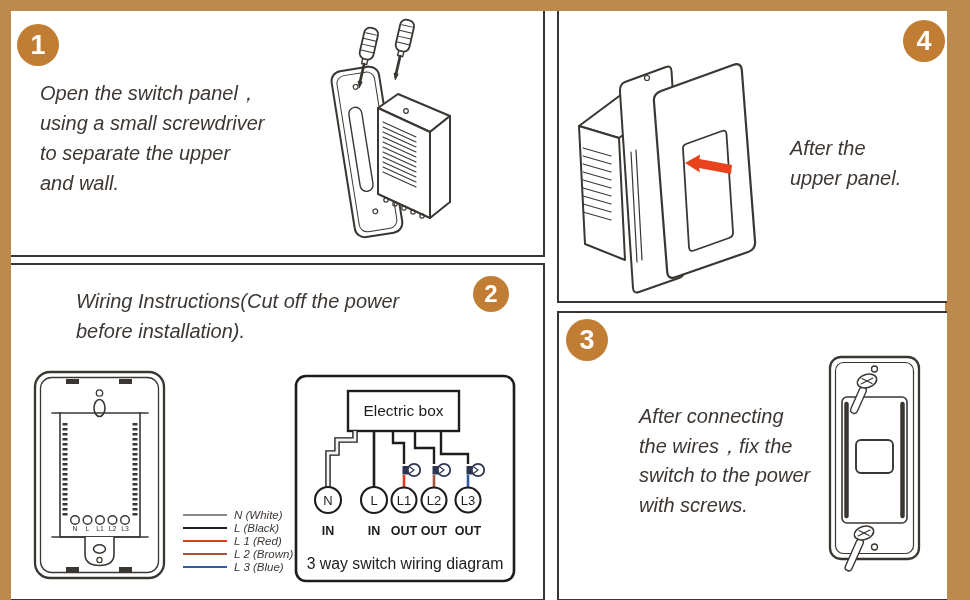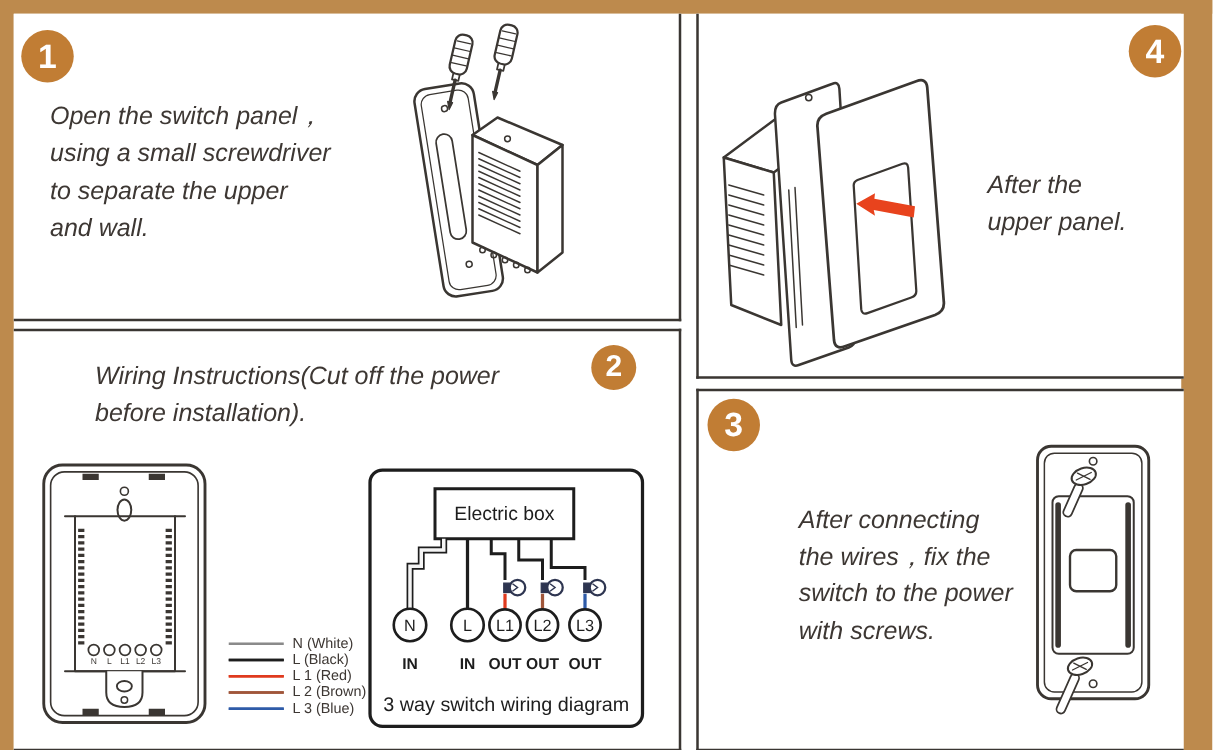--- a/index.html
+++ b/index.html
@@ -5,21 +5,21 @@
   html,body{margin:0;padding:0;}
   body{width:970px;height:600px;position:relative;background:#ffffff;
        font-family:"Liberation Sans", sans-serif;color:#3d3733;overflow:hidden;}
   .frame-strip{position:absolute;}
   .panel{position:absolute;background:#ffffff;border:0 solid #3a3632;}
   .badge{position:absolute;border-radius:50%;color:#ffffff;font-weight:bold;
          display:flex;align-items:center;justify-content:center;}
   .step-text{position:absolute;font-size:20px;line-height:30px;white-space:nowrap;}
   .step-text div{white-space:nowrap;font-style:italic;}
   .legend{position:absolute;font-size:11.5px;}
-  .legend-row{display:flex;align-items:center;height:12.8px;}
+  .legend-row{display:flex;align-items:center;height:12.8px;font-style:italic;}
   .legend-line{width:42px;margin-right:7px;border:1px solid;}
   svg{position:absolute;overflow:visible;}
   svg text{font-family:"Liberation Sans", sans-serif;}
 </style>
 </head>
 <body>
 
 <div class="frame-strip" style="left: 0px; top: 0px; width: 970px; height: 11px; background: rgb(189, 138, 77);"></div>
 <div class="frame-strip" style="left: 0px; top: 0px; width: 11px; height: 600px; background: rgb(189, 138, 77);"></div>
 <div class="frame-strip" style="left: 945px; top: 0px; width: 25px; height: 600px; background: rgb(189, 138, 77);"></div>

